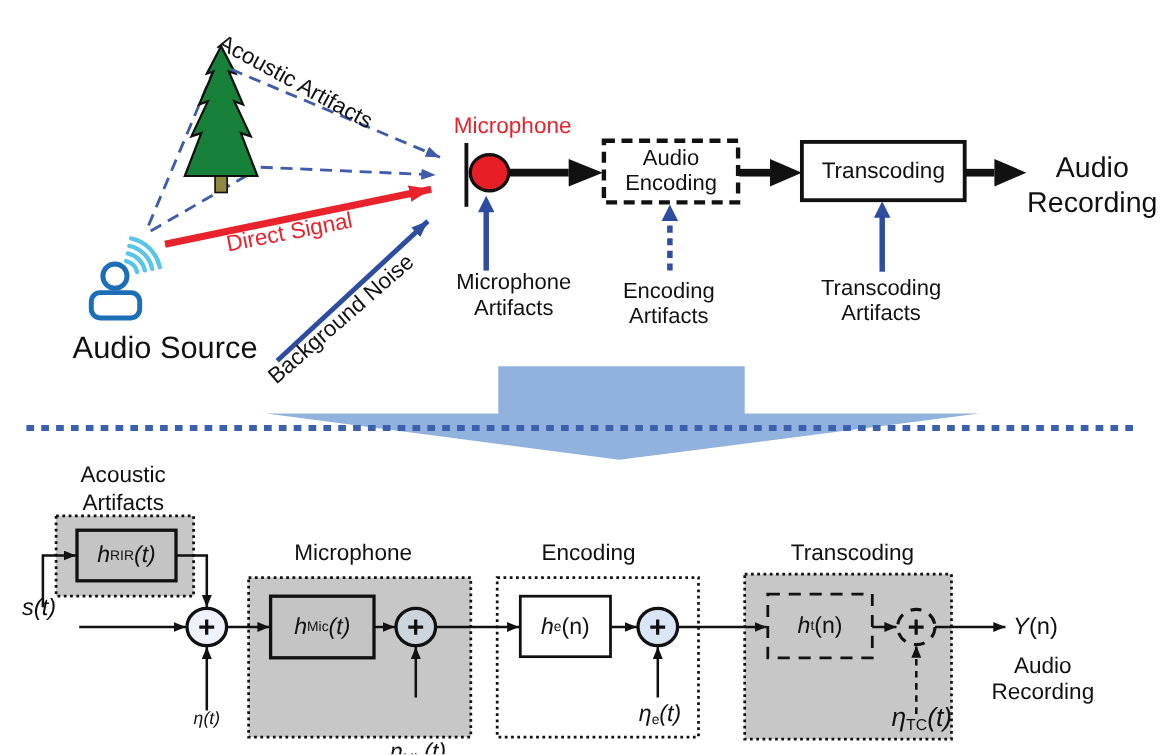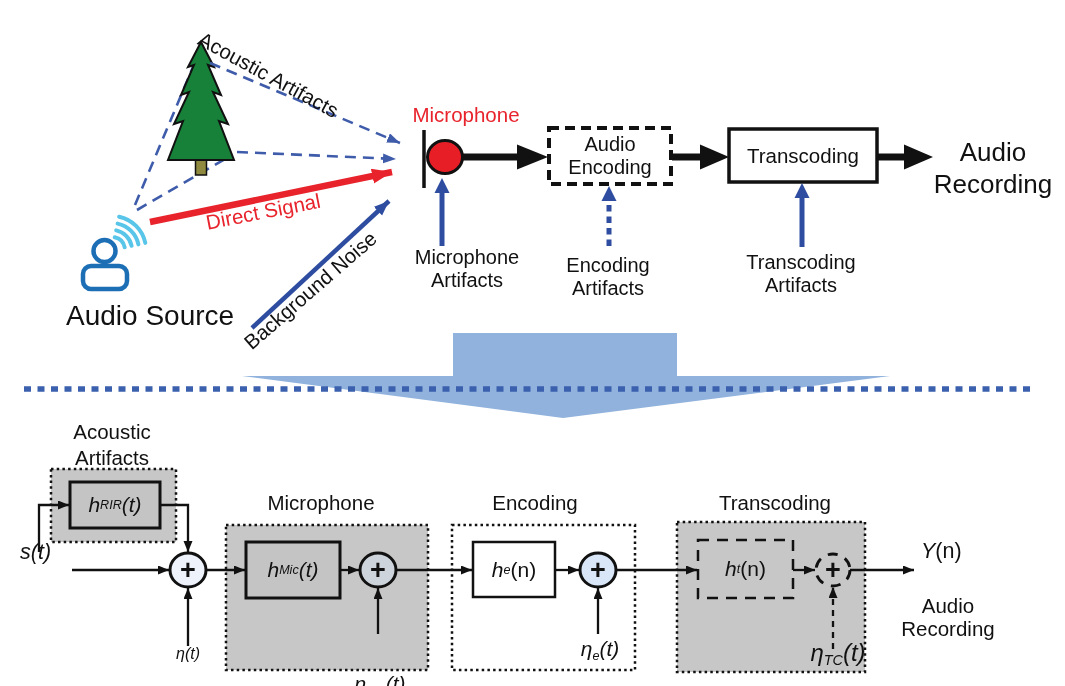--- a/index.html
+++ b/index.html
@@ -3,21 +3,21 @@
 <meta charset="utf-8">
 <style>
   html,body{margin:0;padding:0;background:#fff;}
   #fig{position:relative;width:1065px;height:686px;background:#fff;overflow:hidden;
        font-family:"Liberation Sans","DejaVu Sans",sans-serif;color:#111;}
   #gfx{position:absolute;left:0;top:0;width:1065px;height:686px;}
   .lbl{position:absolute;white-space:nowrap;color:#111;line-height:1.1;}
   .ctr{text-align:center;}
   .two{line-height:22.5px;}
   .math{font-style:italic;}
-  .sub{font-size:0.60em;font-style:italic;vertical-align:-0.28em;letter-spacing:0;}
+  .sub{font-size:0.60em;vertical-align:-0.28em;letter-spacing:0;}
   .up{font-style:normal;}
   .boxlbl{position:absolute;display:flex;flex-direction:column;align-items:center;justify-content:center;}
   .red{color:#e8232c;}
 </style>
 </head>
 <body>
 
 <div id="fig">
 
   <svg id="gfx" viewBox="0 0 1065 686">
@@ -220,21 +220,21 @@
   <div class="boxlbl" style="left:698px;top:540px;width:95px;height:58px;font-size:21px;flex-direction:row;">
     <span class="math">h</span>
       <span class="sub">t</span>
       <span class="up">(n)</span>
   </div>
 
   <div class="lbl ctr" style="left:790px;top:640px;width:96px;font-size:24px;">
     <span class="math">η</span><span class="sub">TC</span><span class="math">(t)</span>
   </div>
 
-  <div class="lbl" style="left:921px;top:540px;font-size:21.5px;">
+  <div class="lbl" style="left:921px;top:558px;font-size:21.5px;">
     <span class="math">Y</span><span class="up">(n)</span>
   </div>
 
   <div class="lbl ctr" style="left:880px;top:594px;width:136px;font-size:20.5px;line-height:23px;">
     <div>Audio</div>
     <div>Recording</div>
   </div>
 
 </div>
 

